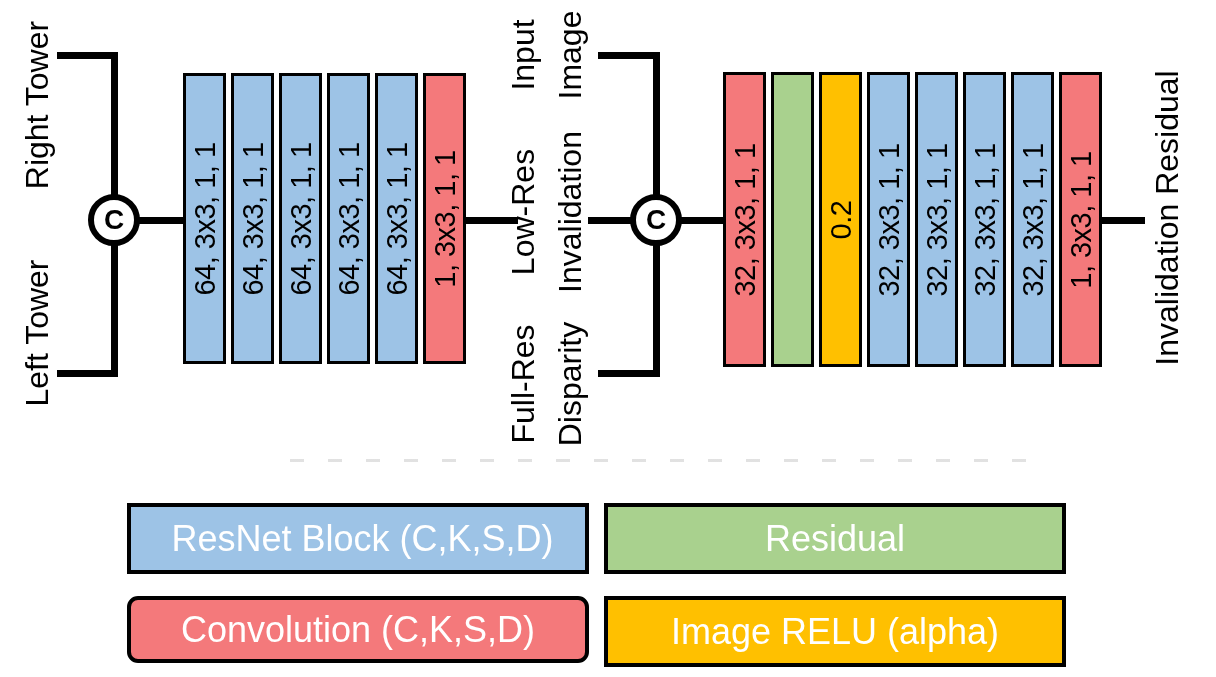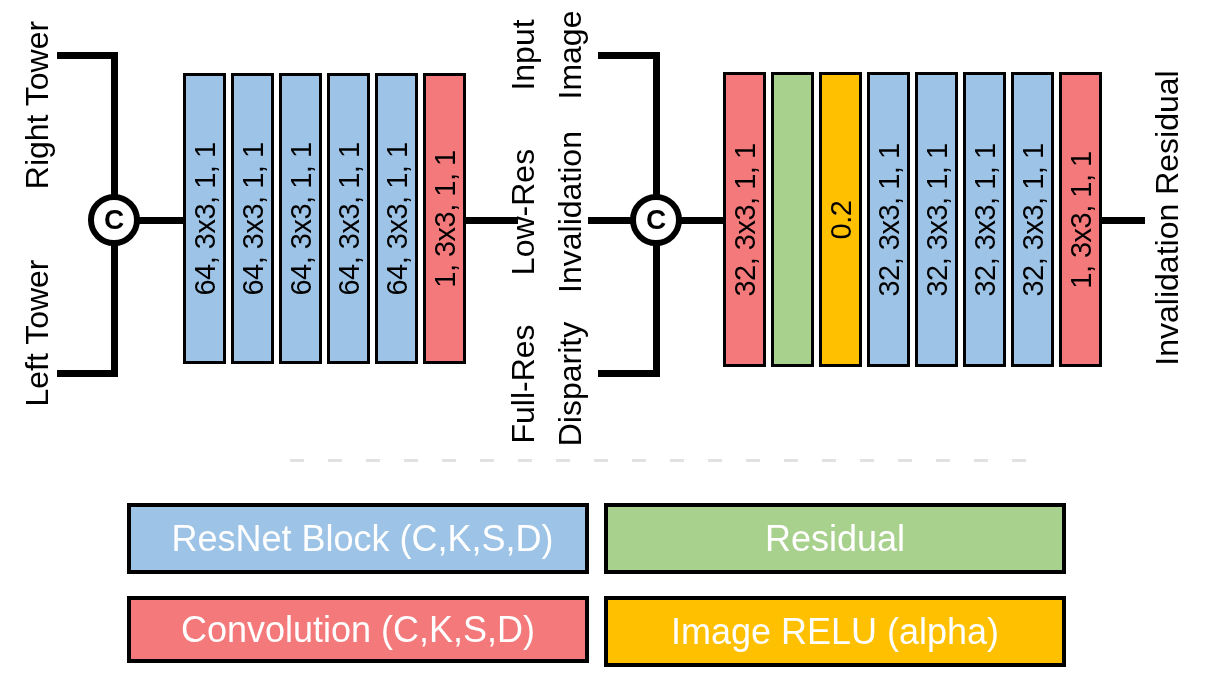--- a/index.html
+++ b/index.html
@@ -137,20 +137,20 @@
   <div class="vlabel" style="left:1167px;top:218px;">Invalidation Residual</div>
 
   <div class="artifact"></div>
 
   <div class="legend-box resnet" style="left:127px;top:503px;width:462px;height:71px;padding-left:9px;">
     <span>ResNet Block (C,K,S,D)</span>
   </div>
   <div class="legend-box batchnorm" style="left:604px;top:503px;width:462px;height:71px;">
     <span>Residual</span>
   </div>
-  <div class="legend-box conv" style="left:127px;top:596px;width:462px;height:67px;">
+  <div class="legend-box conv" style="left:127px;top:596px;width:462px;height:67px;border-radius:11px;">
     <span>Convolution (C,K,S,D)</span>
   </div>
   <div class="legend-box leakyrelu" style="left:604px;top:596px;width:462px;height:71px;">
     <span>Image RELU (alpha)</span>
   </div>
 
 </div>
 
 </body></html>

